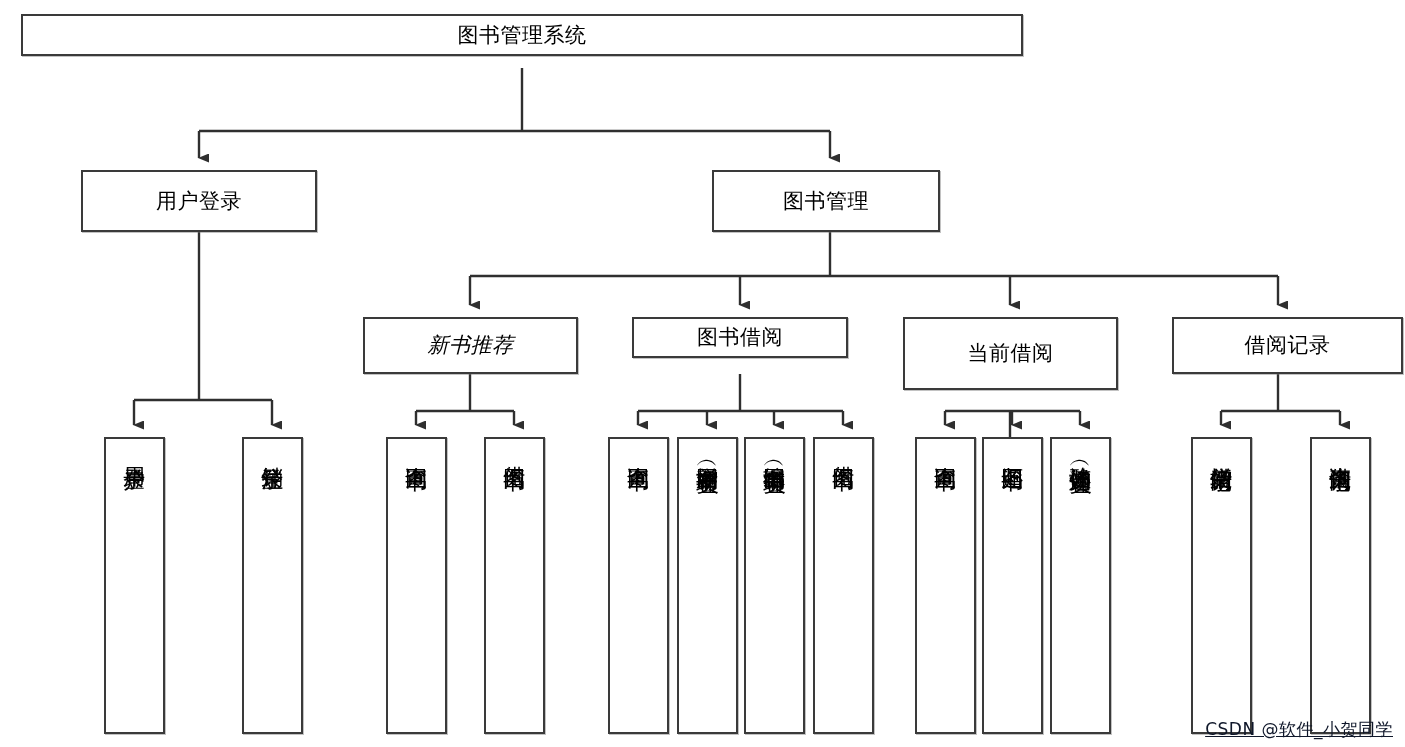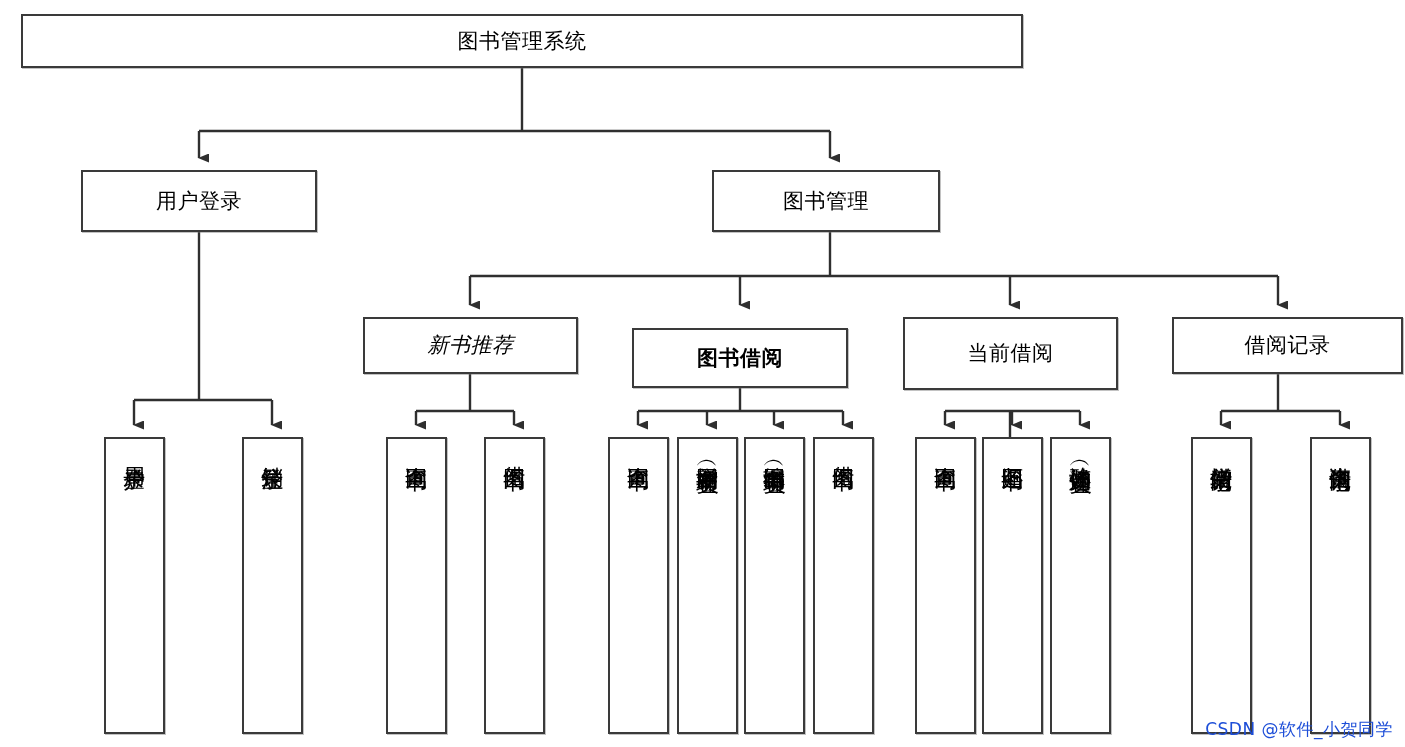--- a/index.html
+++ b/index.html
@@ -56,25 +56,26 @@
     font-size:22px;
     line-height:1.06;
     letter-spacing:1px;
     white-space:pre-line;
   }
   .watermark{
     position:absolute;
     right:12px;
     bottom:6px;
     font-size:17px;
-    color:#1d4ed8;
+    color:#0f172a;
     letter-spacing:0.5px;
     z-index:5;
     user-select:none;
     white-space:nowrap;
+    text-decoration:underline;
   }
 </style>
 </head>
 <body>
 
 <div id="diagram">
 
   <svg id="edges" viewBox="0 0 1405 747" xmlns="http://www.w3.org/2000/svg">
     <defs>
       <marker id="arrowhead" markerWidth="9" markerHeight="11" refX="4.5" refY="10" orient="auto" markerUnits="userSpaceOnUse">
@@ -112,33 +113,33 @@
         <path d="M 1012 411 L 1012 425" marker-end="url(#arrowhead)"></path>
         <path d="M 1080 411 L 1080 425" marker-end="url(#arrowhead)"></path>
         <path d="M 1278 374 L 1278 411"></path>
         <path d="M 1221 411 L 1340 411"></path>
         <path d="M 1221 411 L 1221 425" marker-end="url(#arrowhead)"></path>
         <path d="M 1340 411 L 1340 425" marker-end="url(#arrowhead)"></path>
       </g>
   </svg>
 
   <div id="nodes-layer">
-      <div class="node root h" style="left: 21px; top: 14px; width: 1002px; height: 54px;">
+      <div class="node root h" style="left: 21px; top: 14px; width: 1002px; height: 42px;">
         <span class="label">图书管理系统</span>
       </div>
       <div class="node h" style="left: 81px; top: 170px; width: 236px; height: 62px;">
         <span class="label">用户登录</span>
       </div>
       <div class="node h" style="left: 712px; top: 170px; width: 228px; height: 62px; font-family: Liberation Serif, serif;">
         <span class="label">图书管理</span>
       </div>
       <div class="node h" style="left: 363px; top: 317px; width: 215px; height: 57px; font-style: italic;">
         <span class="label">新书推荐</span>
       </div>
-      <div class="node h" style="left: 632px; top: 328px; width: 216px; height: 60px; font-weight: bold;">
+      <div class="node h" style="left: 632px; top: 317px; width: 216px; height: 41px;">
         <span class="label">图书借阅</span>
       </div>
       <div class="node h" style="left: 903px; top: 317px; width: 215px; height: 73px;">
         <span class="label">当前借阅</span>
       </div>
       <div class="node h" style="left: 1172px; top: 317px; width: 231px; height: 57px;">
         <span class="label">借阅记录</span>
       </div>
       <div class="node v" style="left: 104px; top: 437px; width: 61px; height: 297px;">
         <span class="label">用户登录</span>

